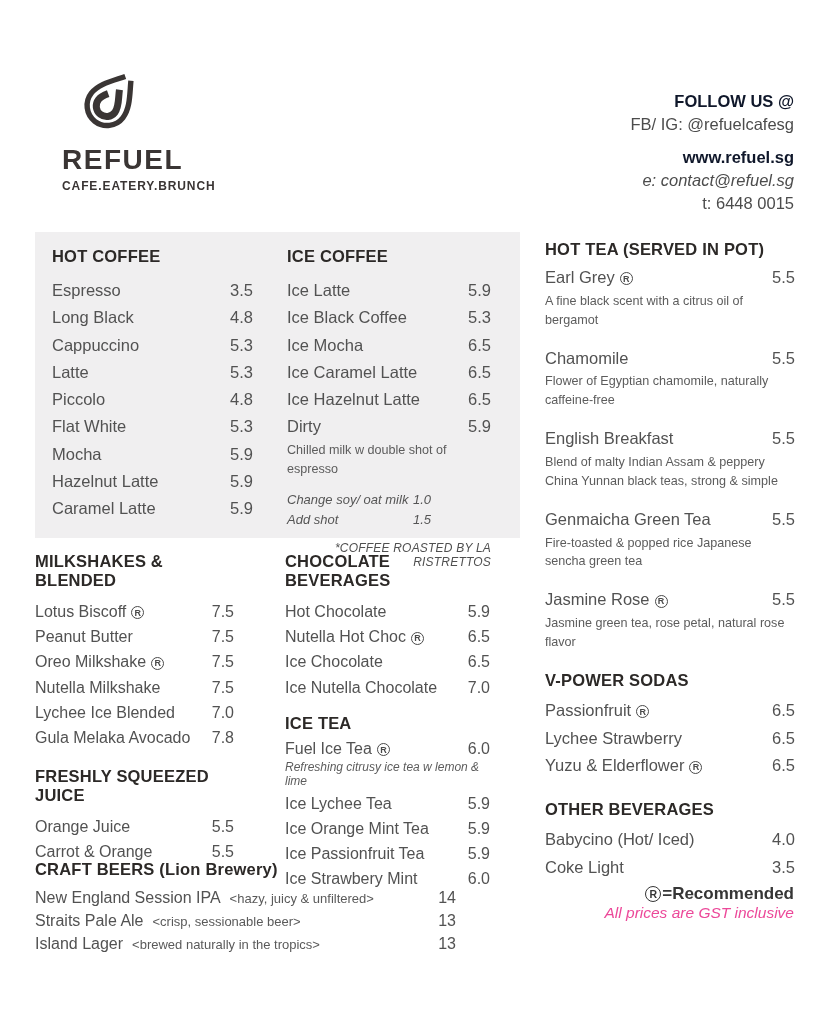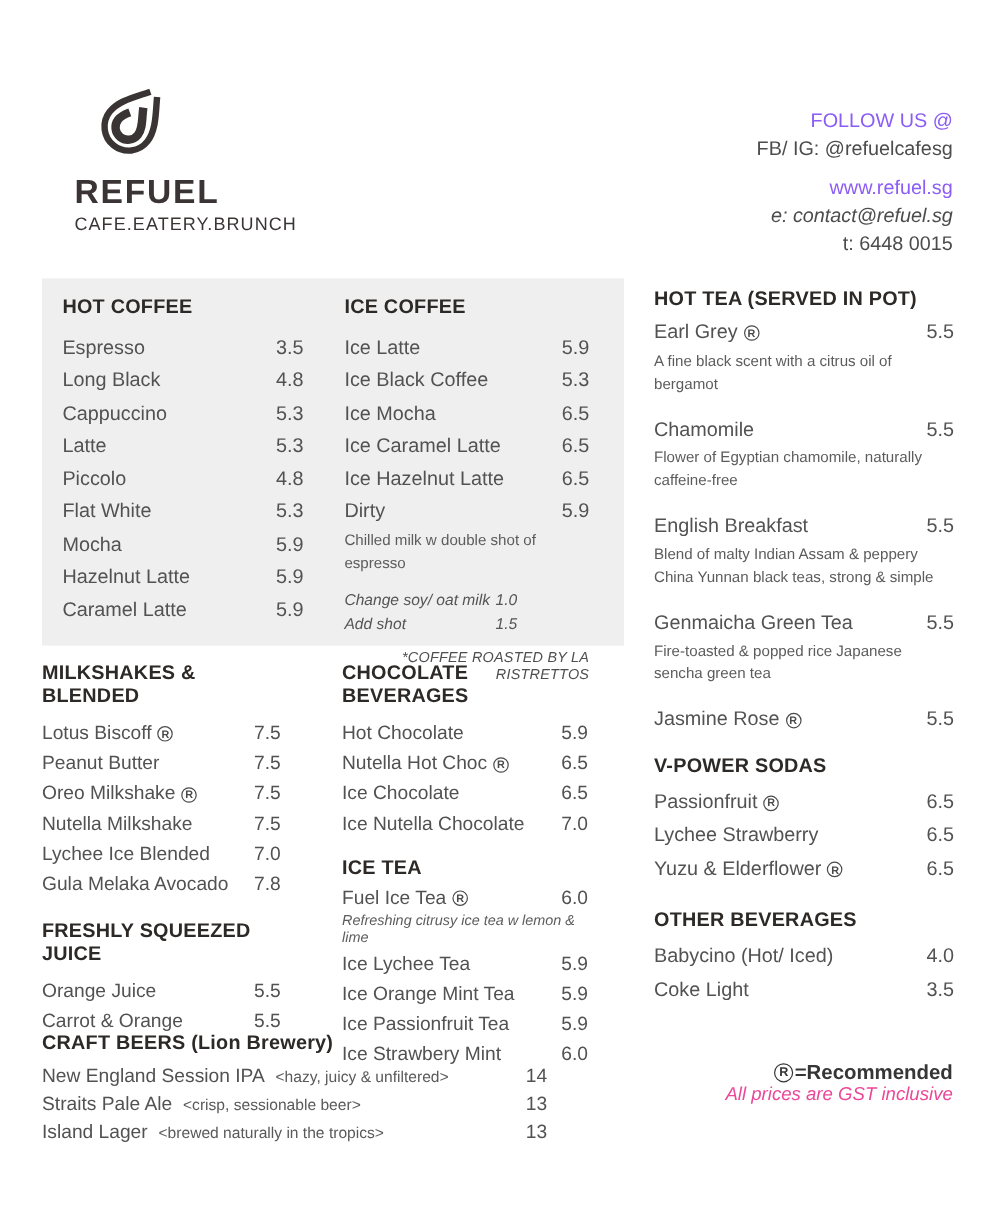--- a/index.html
+++ b/index.html
@@ -10,24 +10,24 @@
     background: #ffffff;
     font-family: "Liberation Sans", sans-serif;
     color: #525252;
     overflow: hidden;
   }
 
   
   .logo { position:absolute; left:62px; top:60px; color:#3a3534; }
   .logo svg { display:block; margin-left:8px; }
   .brand-name { font-size:28px; font-weight:bold; letter-spacing:1.5px; color:#3a3534; margin-top:4px; }
-  .brand-tagline { font-size:15px; letter-spacing:0.9px; color:#3a3534; margin-top:3px; font-weight:normal; }
+  .brand-tagline { font-size:12px; letter-spacing:0.9px; color:#3a3534; margin-top:3px; font-weight:bold; }
 
   .contact { position:absolute; right:36px; top:90px; text-align:right; font-size:16.5px; line-height:1.4; color:#4c4c4c; }
-  .contact .bold { font-weight:normal; color:#8b5cf6; }
+  .contact .bold { font-weight:bold; color:#0f172a; }
   .contact .italic { font-style:italic; }
   .contact .spacer { height:10px; }
 
   
   .sec-title { font-size:16.5px; font-weight:bold; color:#2c2927; letter-spacing:0.2px; line-height:1.15; }
   .row { display:flex; align-items:baseline; }
   .row .name { font-size:16px; color:#525252; line-height:1.2; }
   .row .price { margin-left:auto; font-size:16px; color:#525252; padding-left:8px; }
   .row .tagline { font-size:13px; color:#5a5a5a; margin-left:9px; }
   .desc { font-size:12.6px; color:#5c5c5c; line-height:1.5; }
@@ -419,20 +419,21 @@
           </div>
           <div class="desc">Fire-toasted &amp; popped rice Japanese sencha green tea</div>
         </div>
 
         <div class="tea">
           <div class="row">
             <span class="name">Jasmine Rose</span>
             <span class="badge">R</span>
             <span class="price">5.5</span>
           </div>
+          <div class="desc">Jasmine green tea, rose petal, natural rose flavor</div>
         </div>
       </div>
 
     <div class="sec-title vpower-title">V-POWER SODAS</div>
     <div class="plain-rows" style="margin-top:11px;">
 
         <div class="row">
           <span class="name">Passionfruit</span>
           <span class="badge">R</span>
           <span class="price">6.5</span>

